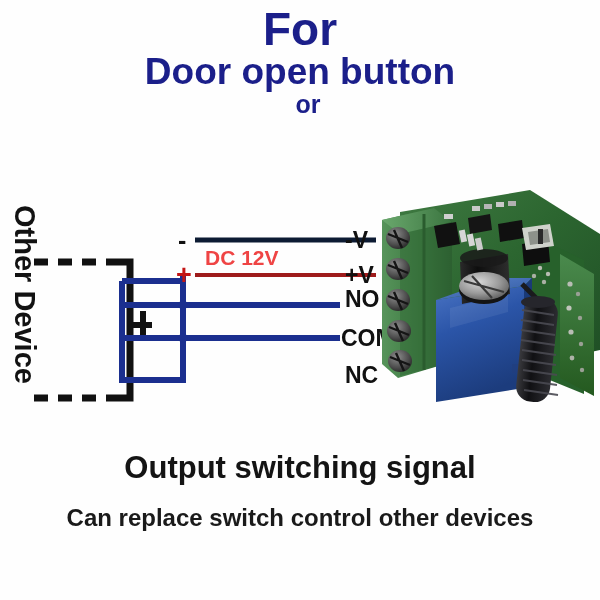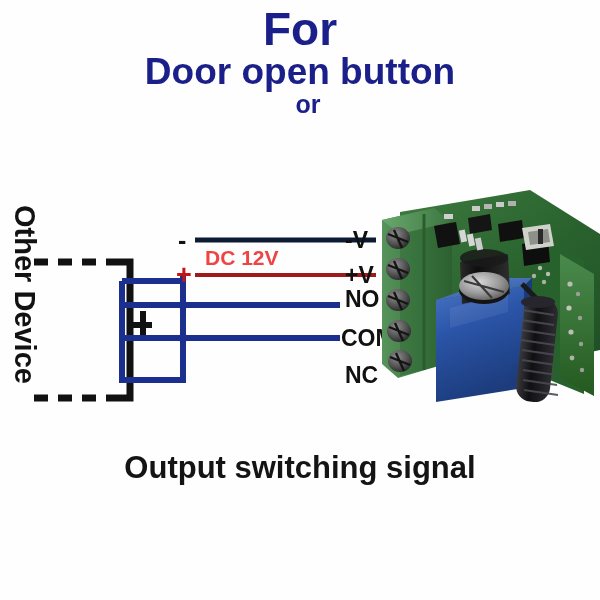--- a/index.html
+++ b/index.html
@@ -324,15 +324,16 @@
         <path d="M151 188 L185 193"></path>
         <path d="M151 198 L185 203"></path>
         <path d="M152 208 L186 213"></path>
       </g>
       <ellipse cx="166" cy="120" rx="17" ry="6" fill="#26262c"></ellipse>
     </g>
   </svg>
 
   <div class="footer-group">
     <div class="f-line1">Output switching signal</div>
+    <div class="f-line2">Can replace switch control other devices</div>
   </div>
 
 </div>
 
 </body></html>

